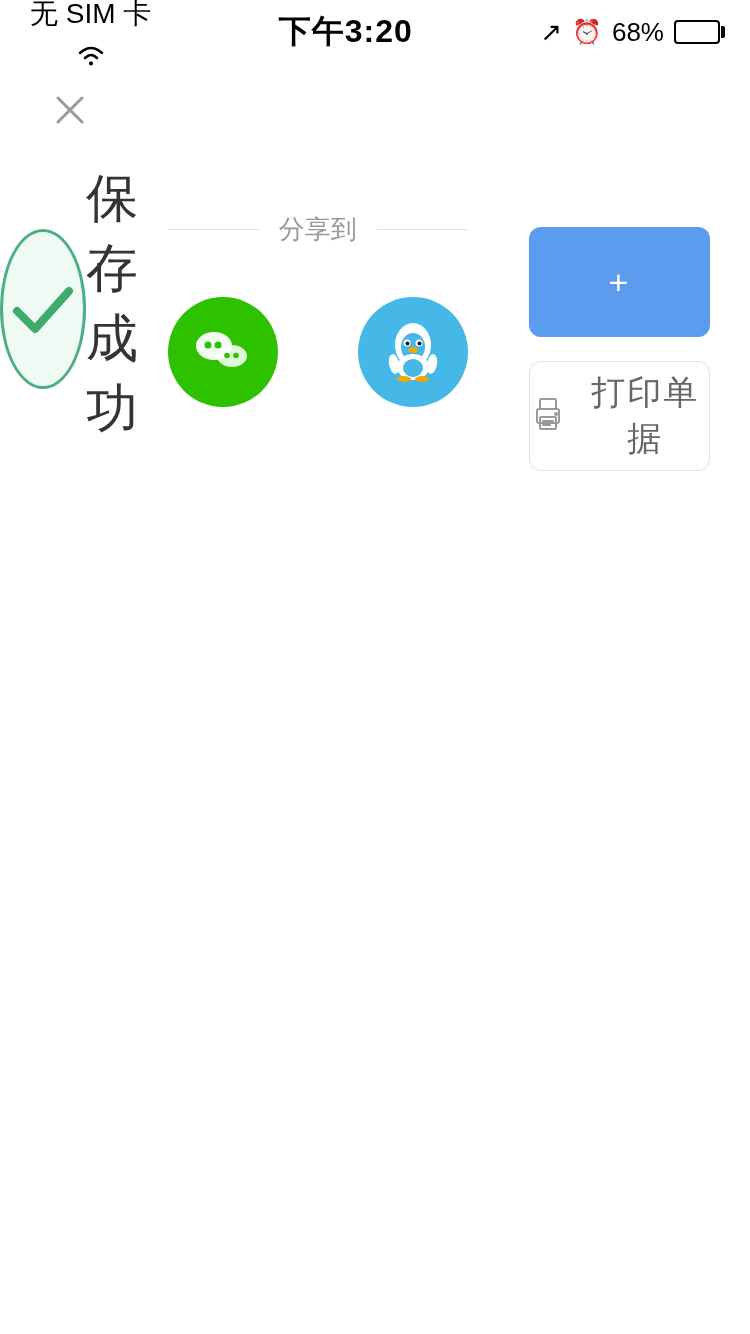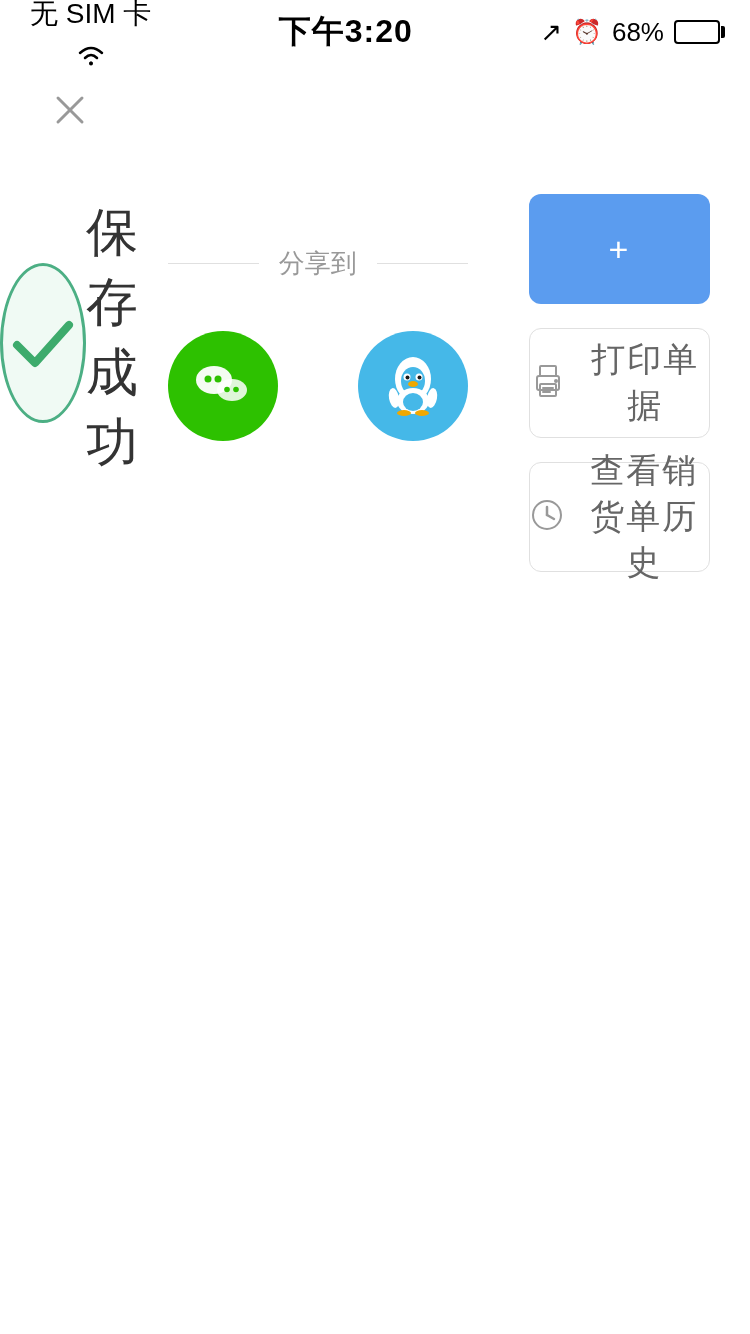--- a/index.html
+++ b/index.html
@@ -348,26 +348,16 @@
           <rect x="10" y="2" width="16" height="10" rx="1" stroke="#999" stroke-width="2" fill="none"></rect>
           <rect x="10" y="20" width="16" height="12" rx="1" stroke="#999" stroke-width="2" fill="none"></rect>
           <line x1="13" y1="24" x2="23" y2="24" stroke="#999" stroke-width="2" stroke-linecap="round"></line>
           <line x1="13" y1="28" x2="20" y2="28" stroke="#999" stroke-width="2" stroke-linecap="round"></line>
           <circle cx="26" cy="17" r="2" fill="#999"></circle>
         </svg>
       </span>
       <span class="btn-label">打印单据</span>
     </button>
 
-    <button class="btn-secondary">
-      <span class="btn-icon">
-        <svg width="34" height="34" viewBox="0 0 34 34" fill="none" xmlns="http://www.w3.org/2000/svg">
-          <circle cx="17" cy="17" r="14" stroke="#999" stroke-width="2" fill="none"></circle>
-          <line x1="17" y1="9" x2="17" y2="17" stroke="#999" stroke-width="2.5" stroke-linecap="round"></line>
-          <line x1="17" y1="17" x2="24" y2="21" stroke="#999" stroke-width="2.5" stroke-linecap="round"></line>
-        </svg>
-      </span>
-      <span class="btn-label">查看销货单历史</span>
-    </button>
 
   </div>
 
 </div>
 
 </body></html>

